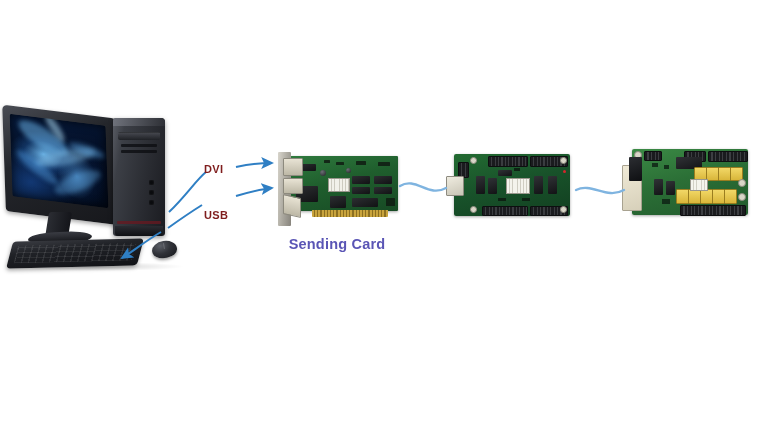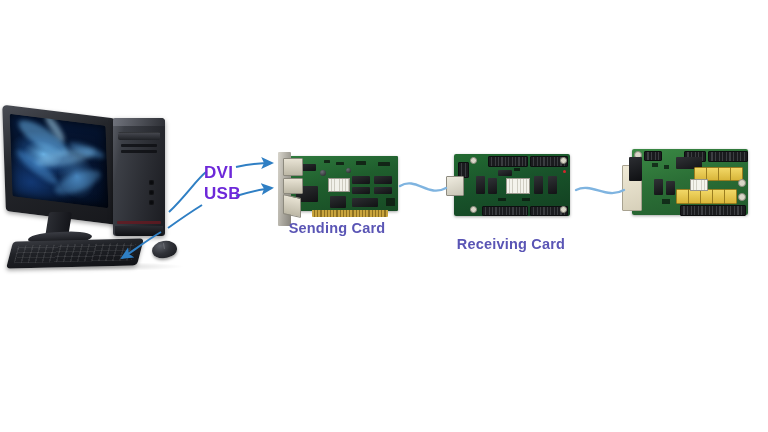--- a/index.html
+++ b/index.html
@@ -13,24 +13,24 @@
     height: 432px;
     background: #ffffff;
     overflow: hidden;
     font-family: "Liberation Sans", sans-serif;
   }
 
   
   .conn-label {
     position: absolute;
     font-family: "Liberation Sans", sans-serif;
-    font-size: 17px;
+    font-size: 11px;
     font-weight: 600;
     letter-spacing: .3px;
-    color: #6d28d9;
+    color: #7f1d1d;
     white-space: nowrap;
     user-select: none;
   }
   .card-label {
     position: absolute;
     font-family: "Liberation Sans", sans-serif;
     font-size: 14.5px;
     font-weight: 600;
     letter-spacing: .2px;
     color: #5a55b5;
@@ -336,21 +336,21 @@
       <div class="sc-smd" style="left:88px; top:6px;  width:12px; height:4px;"></div>
       <div class="sc-cap" style="left:30px; top:14px; width:6px;  height:6px;"></div>
       <div class="sc-cap" style="left:56px; top:12px; width:5px;  height:5px;"></div>
       <div class="sc-smd" style="left:96px; top:42px; width:9px;  height:8px;"></div>
     </div>
     <div class="sc-bracket"></div>
     <div class="sc-port" style="top:8px;  width:18px; height:16px;"></div>
     <div class="sc-port" style="top:28px; width:18px; height:14px;"></div>
     <div class="sc-port" style="top:46px; width:16px; height:18px; transform:skewY(12deg);"></div>
   </div>
-  <div class="card-label" style="left:272px; top:220px; width:130px;">Sending Card</div>
+  <div class="card-label" style="left:272px; top:236px; width:130px;">Sending Card</div>
 
   <div class="pcb" id="receiving-card-img">
     <div class="rc-board">
       <div class="rc-hdr" style="left:34px; top:2px;  width:38px; height:9px;"></div>
       <div class="rc-hdr" style="left:76px; top:2px;  width:36px; height:9px;"></div>
       <div class="rc-hdr" style="left:28px; top:52px; width:44px; height:8px;"></div>
       <div class="rc-hdr" style="left:76px; top:52px; width:36px; height:8px;"></div>
       <div class="rc-hdr" style="left:4px;  top:8px;  width:9px;  height:14px;"></div>
       <div class="rc-white" style="left:52px; top:24px; width:22px; height:14px;"></div>
       <div class="rc-chip" style="left:22px; top:22px; width:9px;  height:18px;"></div>
@@ -362,21 +362,20 @@
       <div class="rc-smd" style="left:68px; top:44px; width:8px; height:3px;"></div>
       <div class="rc-smd" style="left:44px; top:44px; width:8px; height:3px;"></div>
       <div class="rc-led" style="left:109px; top:16px;"></div>
       <div class="rc-hole" style="left:16px;  top:3px;"></div>
       <div class="rc-hole" style="left:16px;  top:52px;"></div>
       <div class="rc-hole" style="left:106px; top:3px;"></div>
       <div class="rc-hole" style="left:106px; top:52px;"></div>
     </div>
     <div class="rc-rj45"></div>
   </div>
-  <div class="card-label" style="left:441px; top:236px; width:140px;">Receiving Card</div>
 
   <div class="pcb" id="mfn300-img">
     <div class="mf-board">
       <div class="mf-hdr" style="left:12px; top:2px;  width:16px; height:8px;"></div>
       <div class="mf-hdr" style="left:52px; top:2px;  width:20px; height:9px;"></div>
       <div class="mf-hdr" style="left:76px; top:2px;  width:38px; height:9px;"></div>
       <div class="mf-hdr" style="left:48px; top:56px; width:64px; height:9px;"></div>
       <div class="mf-chip" style="left:44px; top:8px;  width:26px; height:12px;"></div>
       <div class="mf-term" style="left:62px; top:18px; width:11px; height:12px;"></div>
       <div class="mf-term" style="left:74px; top:18px; width:11px; height:12px;"></div>
@@ -414,15 +413,15 @@
     <path d="M161,232 C178,222 190,212 200,206" stroke="#2f7fc4" stroke-width="2" fill="none" marker-end="url(#arrowBlue)" transform="rotate(180 161 232)"></path>
     <path d="M168,228 C182,218 194,210 202,205" stroke="#2f7fc4" stroke-width="2" fill="none"></path>
     <path d="M236,196 C250,192 262,189 272,188" stroke="#2f7fc4" stroke-width="2" fill="none" marker-end="url(#arrowBlue)"></path>
 
     <path d="M400,186 C416,176 428,198 446,188" stroke="#7fb4e0" stroke-width="2.4" fill="none" stroke-linecap="round"></path>
 
     <path d="M576,190 C592,182 606,200 624,190" stroke="#7fb4e0" stroke-width="2.4" fill="none" stroke-linecap="round"></path>
   </svg>
 
   <div class="conn-label" style="left:204px; top:163px;">DVI</div>
-  <div class="conn-label" style="left:204px; top:184px;">USB</div>
+  <div class="conn-label" style="left:204px; top:209px;">USB</div>
 
 </div>
 
 </body></html>

